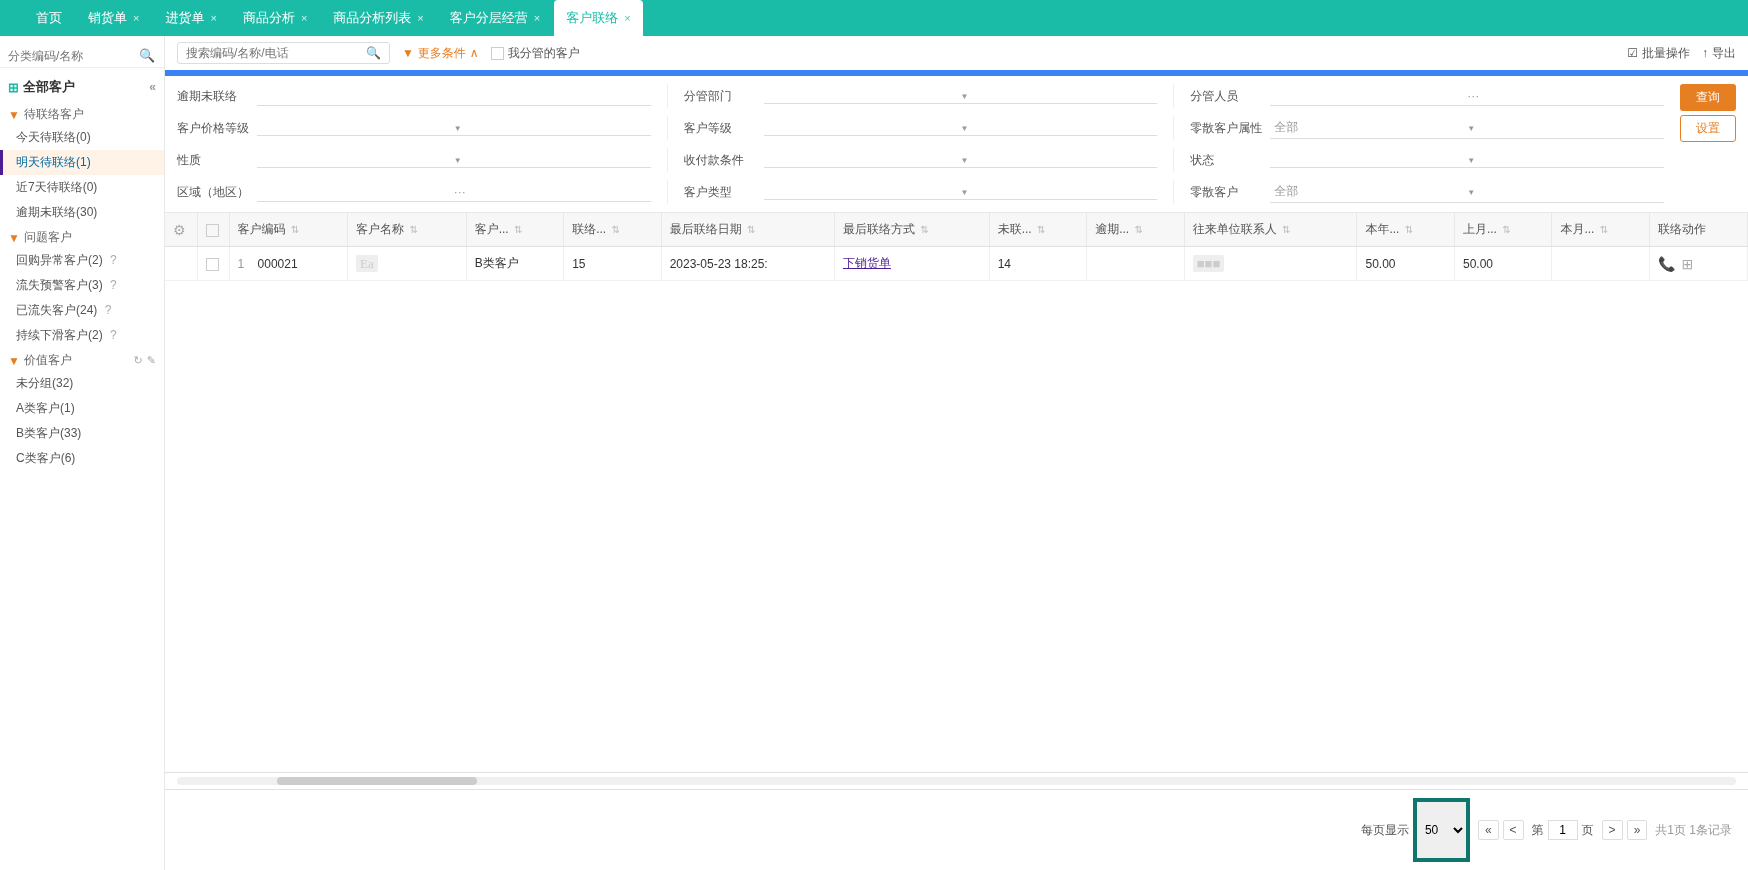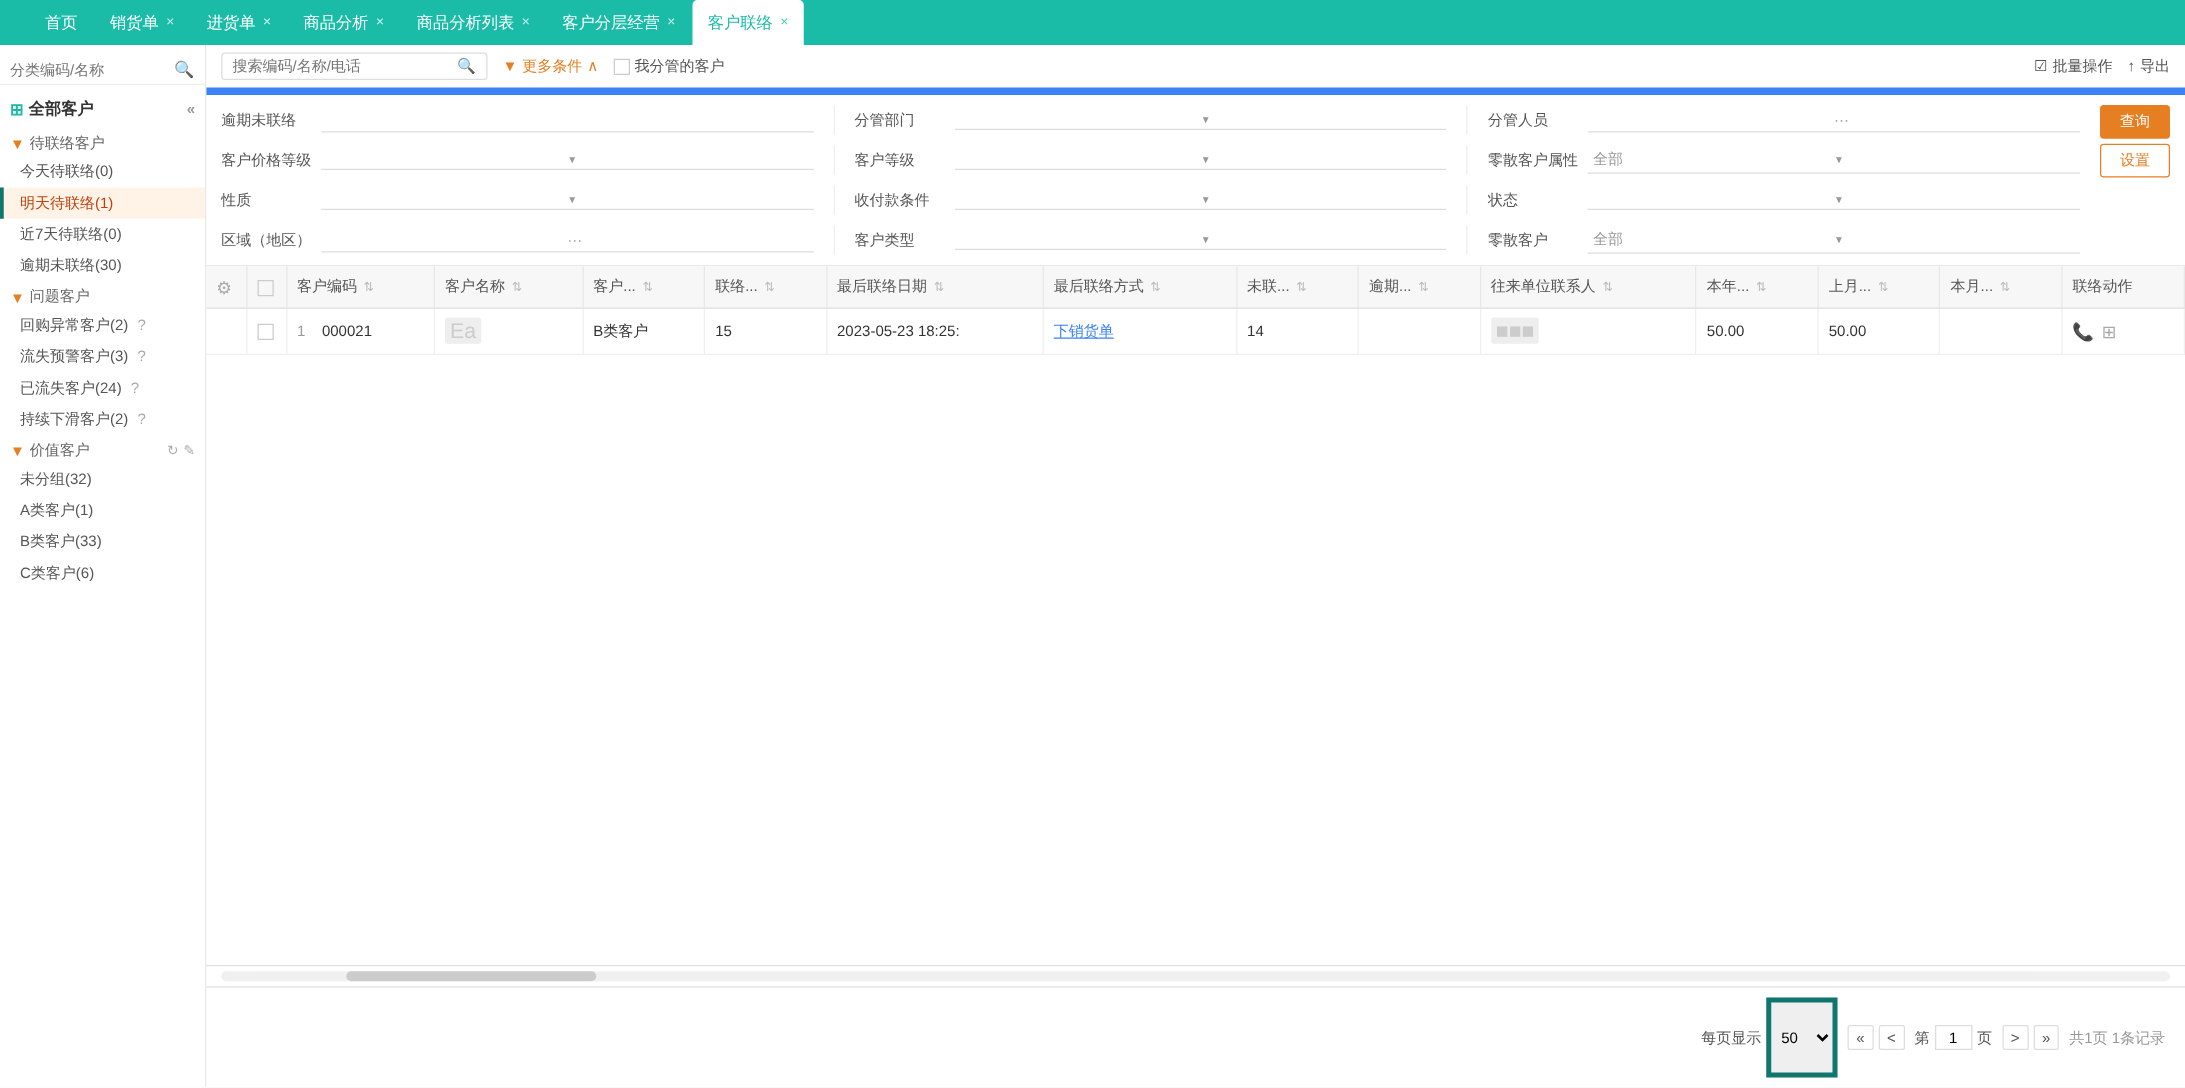--- a/index.html
+++ b/index.html
@@ -17,21 +17,21 @@
 
     
     .sidebar { width: 165px; background: #fff; border-right: 1px solid #e8e8e8; flex-shrink: 0; overflow-y: auto; padding: 8px 0; }
     .sidebar-search { display: flex; align-items: center; padding: 4px 8px; border-bottom: 1px solid #eee; margin-bottom: 4px; }
     .sidebar-search input { border: none; outline: none; font-size: 12px; width: 100%; color: #3b82f6; }
     .sidebar-search .search-icon { color: #999; font-size: 13px; }
     .sidebar-section-title { display: flex; align-items: center; padding: 6px 8px; font-size: 13px; font-weight: bold; color: #333; cursor: pointer; }
     .sidebar-section-title .collapse-icon { margin-left: auto; color: #999; font-size: 11px; }
     .sidebar-group-title { padding: 4px 8px 2px 8px; font-size: 12px; color: #666; display: flex; align-items: center; }
     .sidebar-item { padding: 4px 8px 4px 16px; font-size: 12px; color: #555; cursor: pointer; white-space: nowrap; }
-    .sidebar-item.active { background: #fff3e8; color: #c2410c; border-left: 3px solid #0f766e; padding-left: 13px; }
+    .sidebar-item.active { background: #fff3e8; color: #0369a1; border-left: 3px solid #4c1d95; padding-left: 13px; }
     .sidebar-group-icons { margin-left: auto; color: #aaa; font-size: 11px; display: flex; gap: 4px; }
 
     
     .content-area { flex: 1; display: flex; flex-direction: column; overflow: hidden; }
 
     
     .search-bar { background: #fff; border-bottom: 6px solid #3b82f6; padding: 6px 12px; display: flex; align-items: center; gap: 12px; }
     .search-input-wrap { display: flex; align-items: center; border: 1px solid #ddd; border-radius: 3px; padding: 3px 8px; min-width: 200px; }
     .search-input-wrap input { border: none; outline: none; font-size: 12px; width: 160px; color: #666; }
     .search-icon-btn { color: #999; cursor: pointer; }
@@ -56,22 +56,22 @@
     .btn-settings { background: #fff; color: #e67e22; border: 1px solid #e67e22; padding: 4px 14px; border-radius: 3px; cursor: pointer; font-size: 12px; }
 
     
     .table-area { flex: 1; overflow: auto; background: #fff; margin: 0; }
     table { width: 100%; border-collapse: collapse; font-size: 12px; }
     thead tr { background: #f7f7f7; }
     thead th { padding: 8px 8px; border-bottom: 1px solid #e0e0e0; border-right: 1px solid #e8e8e8; font-weight: normal; color: #555; white-space: nowrap; text-align: left; }
     thead th .sort-icon { color: #bbb; font-size: 10px; margin-left: 2px; }
     tbody tr { background: #fff; }
     tbody td { padding: 8px 8px; border-bottom: 1px solid #f0f0f0; border-right: 1px solid #f0f0f0; color: #333; white-space: nowrap; }
-    .link-text { color: #3b82f6; cursor: pointer; text-decoration: underline; }
-    .blurred-text { color: #ccc; background: #eee; border-radius: 2px; padding: 1px 4px; font-size: 17px; }
+    .link-text { color: #4c1d95; cursor: pointer; text-decoration: underline; }
+    .blurred-text { color: #ccc; background: #eee; border-radius: 2px; padding: 1px 4px; font-size: 13px; font-family: Liberation Serif, serif; }
     .settings-icon { color: #aaa; cursor: pointer; font-size: 14px; }
     .row-num { color: #999; }
     .action-icons { display: flex; gap: 6px; align-items: center; color: #aaa; cursor: pointer; font-size: 14px; }
 
     
     .pagination { background: #fff; border-top: 1px solid #e0e0e0; padding: 8px 16px; display: flex; align-items: center; justify-content: flex-end; gap: 8px; font-size: 12px; color: #555; }
     .page-size-select { display: flex; align-items: center; gap: 4px; }
     .page-size-select select { border: 4px solid #0f766e; padding: 20px 4px; font-size: 12px; outline: none; }
     .page-nav { display: flex; align-items: center; gap: 4px; }
     .page-nav button { border: 1px solid #ddd; background: #fff; padding: 2px 6px; cursor: pointer; font-size: 12px; color: #555; border-radius: 2px; }

